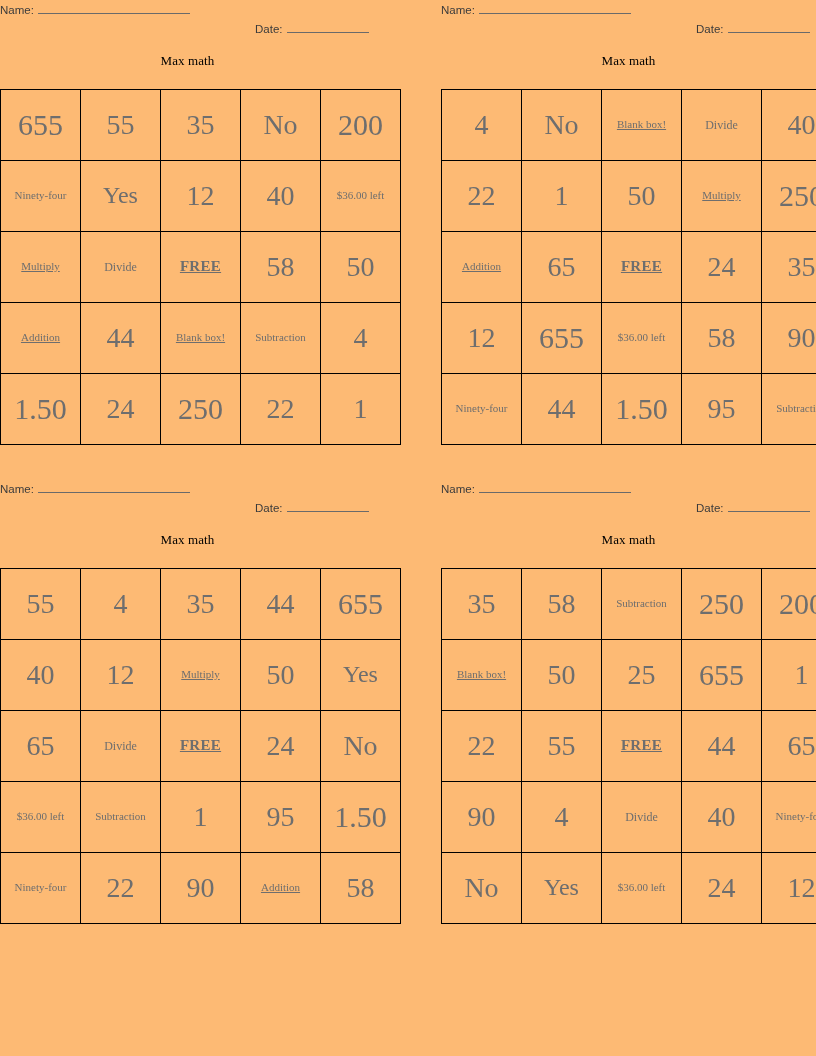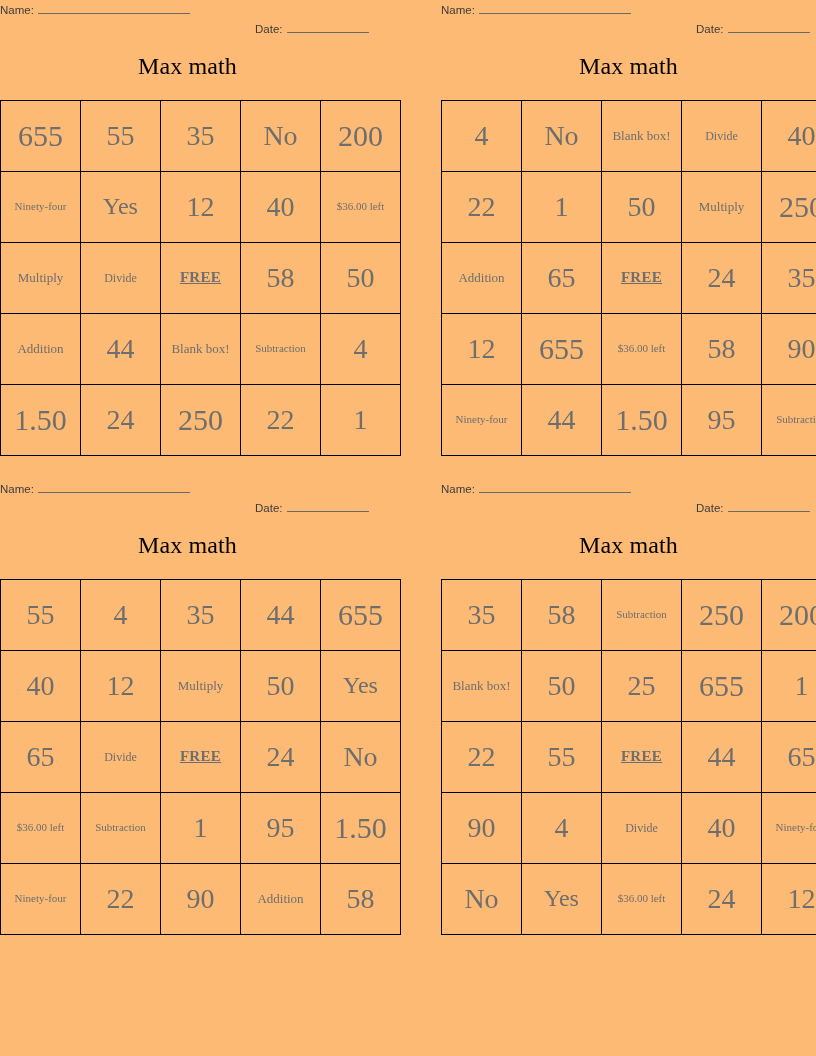--- a/index.html
+++ b/index.html
@@ -55,21 +55,21 @@
   }
   .rule-name { width: 152px; }
   .rule-date { width: 82px; }
 
   
   .card-title {
     margin: 0;
     padding: 0;
     text-align: center;
     font-family: "Liberation Serif", "DejaVu Serif", serif;
-    font-size: 24px;
+    font-size: 13px;
     font-weight: 400;
     color: #000000;
     line-height: 1;
     padding-top: 34px;
     padding-bottom: 0;
     letter-spacing: 0.1px;
   }
 
   
   .bingo-grid {
@@ -90,21 +90,21 @@
     padding: 0 2px;
     overflow: hidden;
     line-height: 1.05;
   }
 
   
   .t-xl   { font-size: 28px; }
   .t-lg   { font-size: 30px; }
   .t-md   { font-size: 24px; }
   .t-sm   { font-size: 12px; }
-  .t-xs   { font-size: 13px; }
+  .t-xs   { font-size: 11px; text-decoration: underline; }
   .t-xxs  { font-size: 11px; }
 
   .free-cell {
     font-weight: bold;
     font-size: 15px;
     text-decoration: underline;
     color: #5f5f5f;
     letter-spacing: 0.3px;
     margin-left: 47px;
   }

